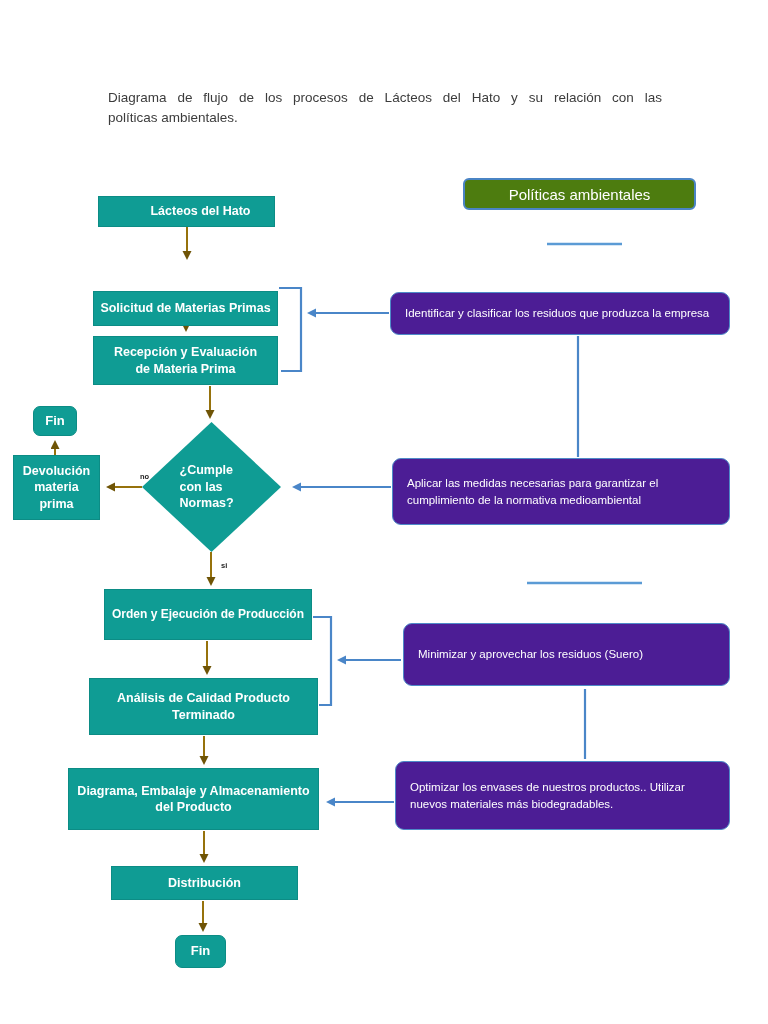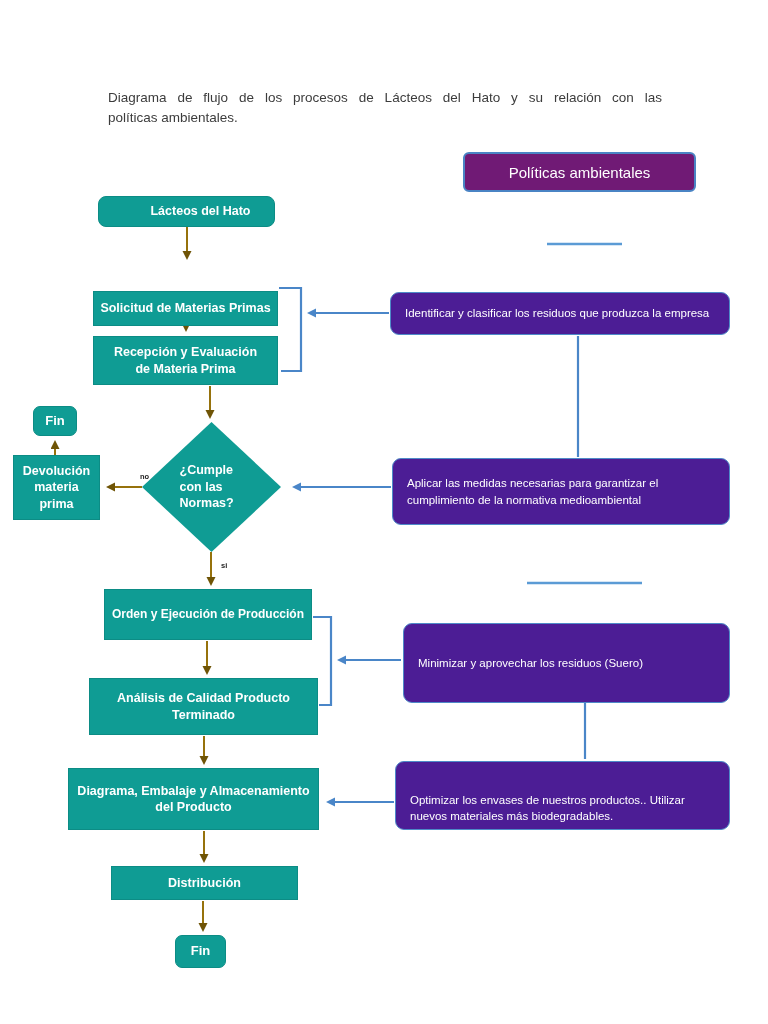--- a/index.html
+++ b/index.html
@@ -13,35 +13,35 @@
   }
   .title .l1{text-align:justify;text-align-last:justify;}
   .title .l2{text-align:left;}
   .connector-layer{position:absolute;left:0;top:0;pointer-events:none;}
 
   .node{
     position:absolute;display:flex;align-items:center;justify-content:center;
     background:#0f9c94;color:#ffffff;font-weight:bold;font-size:12.5px;
     text-align:center;line-height:1.3;box-sizing:border-box;border:1px solid #0c8c85;
   }
-  .rounded{border-radius:8px;padding-left:28px;}
+  .rounded{border-radius:0;padding-left:28px;}
   .fin{border-radius:7px;font-size:13px;}
   .diamond{
     position:absolute;left:142px;top:422px;width:139px;height:130px;
     background:#0f9c94;display:flex;align-items:center;justify-content:center;
     clip-path:polygon(50% 0,100% 50%,50% 100%,0 50%);
     color:#fff;font-weight:bold;font-size:12.5px;line-height:1.35;
   }
   .diamond .inner{width:64px;text-align:left;}
   .tiny-label{
     position:absolute;font-size:7.5px;font-weight:bold;color:#222222;line-height:1;
   }
   .policy-header{
-    position:absolute;left:463px;top:152px;width:233px;height:40px;
-    background:#701a75;border:2px solid #4a84c4;border-radius:6px;box-sizing:border-box;
+    position:absolute;left:463px;top:178px;width:233px;height:32px;
+    background:#4d7c0f;border:2px solid #4a84c4;border-radius:6px;box-sizing:border-box;
     display:flex;align-items:center;justify-content:center;
     color:#ffffff;font-size:15px;
   }
   .policy{
     position:absolute;background:#4c1d95;border:1.5px solid #4e8ac8;border-radius:9px;
     box-sizing:border-box;display:flex;align-items:center;
     color:#ffffff;font-size:11.5px;line-height:1.45;
     padding:4px 12px 4px 14px;
   }
   .nowrap{white-space:nowrap;}
@@ -148,21 +148,21 @@
   </div>
 
   <div class="policy" style="left:390px;top:292px;width:340px;height:43px;">
     <span>Identificar y clasificar los residuos que produzca la empresa</span>
   </div>
 
   <div class="policy" style="left:392px;top:458px;width:338px;height:67px;">
     <span>Aplicar las medidas necesarias para garantizar el cumplimiento de la normativa medioambiental</span>
   </div>
 
-  <div class="policy" style="left:403px;top:623px;width:327px;height:80px;text-align:center;">
+  <div class="policy" style="left:403px;top:623px;width:327px;height:63px;text-align:center;">
     <span>Minimizar y aprovechar los residuos (Suero)</span>
   </div>
 
-  <div class="policy" style="left:395px;top:761px;width:335px;height:69px;align-items:flex-end;">
+  <div class="policy" style="left:395px;top:761px;width:335px;height:69px;">
     <span>Optimizar los envases de nuestros productos.. Utilizar nuevos materiales más biodegradables.</span>
   </div>
 
 </div>
 
 </body></html>

